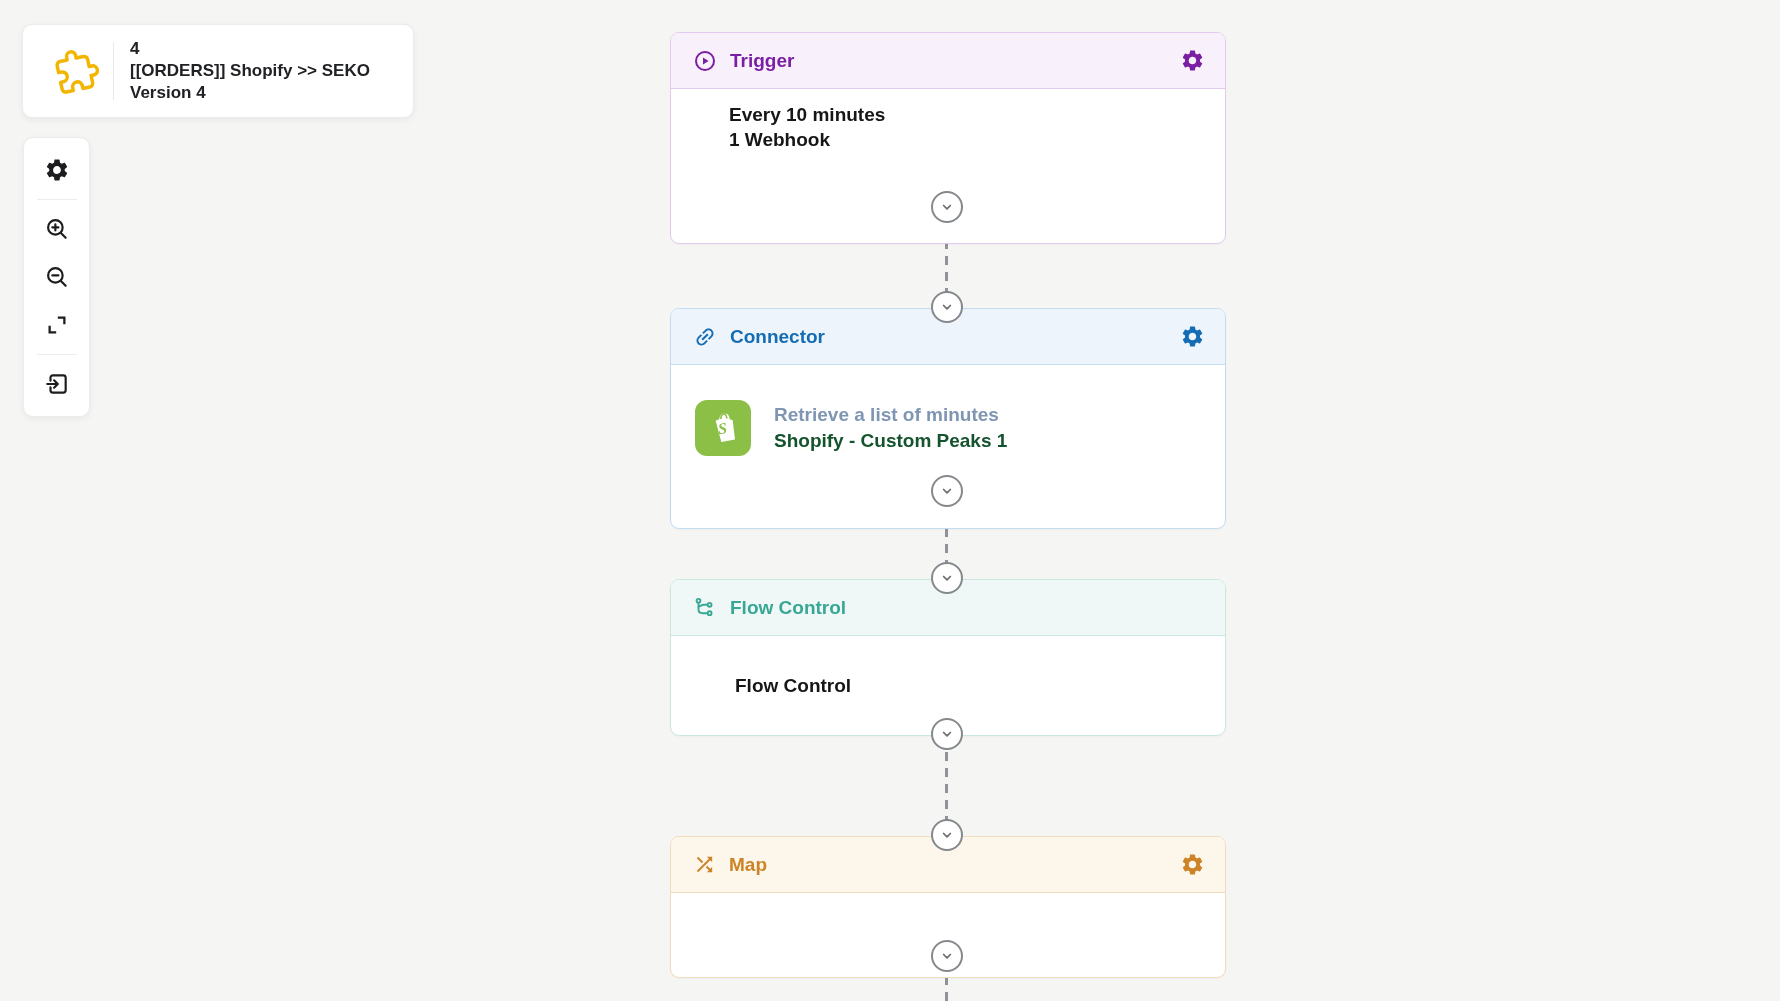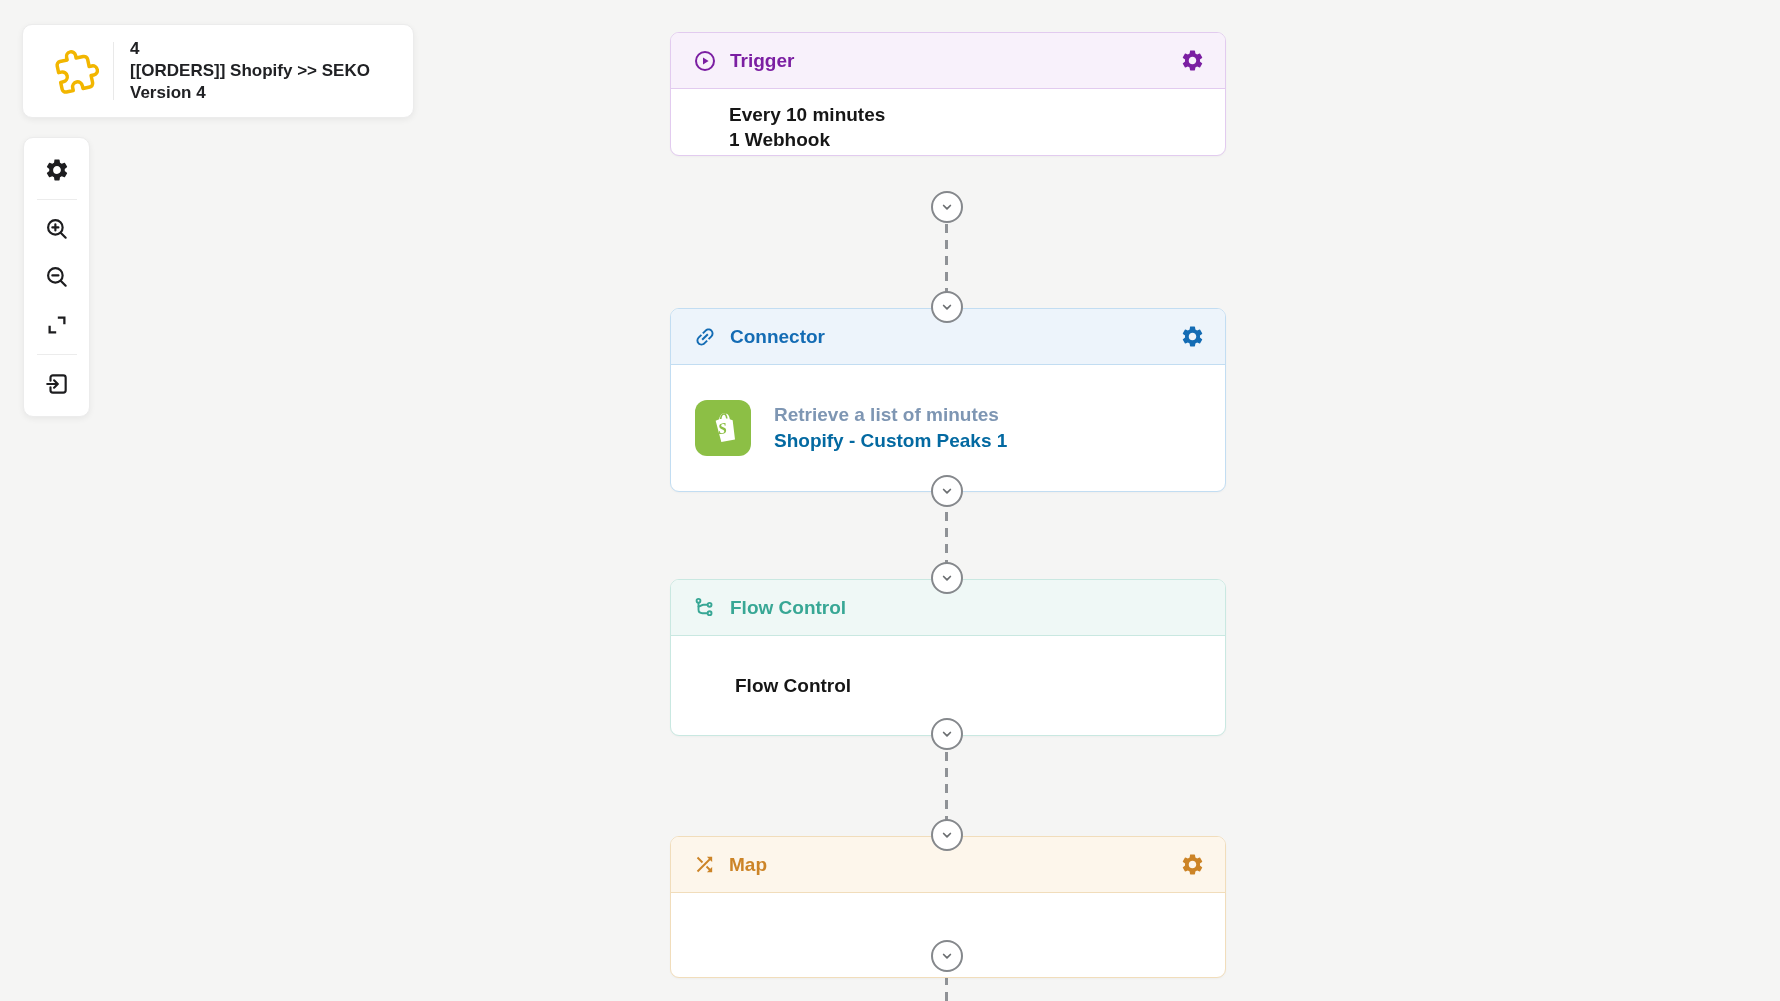--- a/index.html
+++ b/index.html
@@ -27,33 +27,33 @@
   .node{position:absolute;left:670px;width:556px;background:#fff;border:1px solid var(--bd);
         border-radius:9px;z-index:1;box-sizing:border-box;box-shadow:0 1px 2px rgba(0,0,0,.03);}
   .node-header{height:56px;display:flex;align-items:center;gap:13px;padding:0 18px 0 22px;
                background:var(--hbg);border-bottom:1px solid var(--bd);
                border-radius:8px 8px 0 0;color:var(--accent);box-sizing:border-box;}
   .node-title{font-size:19px;font-weight:700;color:var(--accent);}
   .node-gear{margin-left:auto;border:none;background:transparent;color:var(--accent);cursor:pointer;
              width:30px;height:30px;display:flex;align-items:center;justify-content:center;padding:0;}
   .hicon{display:flex;align-items:center;justify-content:center;}
 
-  #node-trigger{top:32px;height:124px;}
-  #node-connector{top:308px;height:184px;}
+  #node-trigger{top:32px;height:212px;}
+  #node-connector{top:308px;height:221px;}
   #node-flow{top:579px;height:157px;}
   #node-map{top:836px;height:142px;}
 
   .trigger-body{padding:13px 24px 0;}
   .body-caption{font-size:17px;color:#8e8e8e;margin-bottom:5px;}
   .body-bold{font-size:19px;font-weight:700;color:#161616;line-height:25px;margin-left:34px;}
 
   .connector-body{display:flex;align-items:center;gap:23px;padding:0 24px;height:126px;}
   .shopify-badge{width:56px;height:56px;border-radius:12px;display:flex;align-items:center;justify-content:center;flex:0 0 auto;}
   .conn-action{font-size:19px;font-weight:700;color:#7e96b3;margin-bottom:4px;}
-  .conn-name{font-size:19px;font-weight:700;color:#0369a1;}
+  .conn-name{font-size:19px;font-weight:700;color:#14532d;}
 
   .flow-body{display:flex;align-items:center;height:99px;padding:0 30px;}
   .map-body{display:flex;align-items:center;height:62px;padding:0 46px;}
 
   
   .chev{position:absolute;left:931px;width:32px;height:32px;border-radius:50%;background:#fff;
         border:2px solid #85888c;color:#6b6e71;display:flex;align-items:center;justify-content:center;
         z-index:2;box-sizing:border-box;cursor:pointer;padding:0;}
   #chev-1{top:191px;} #chev-2{top:291px;} #chev-3{top:475px;} #chev-4{top:562px;}
   #chev-5{top:718px;} #chev-6{top:819px;} #chev-7{top:940px;}

